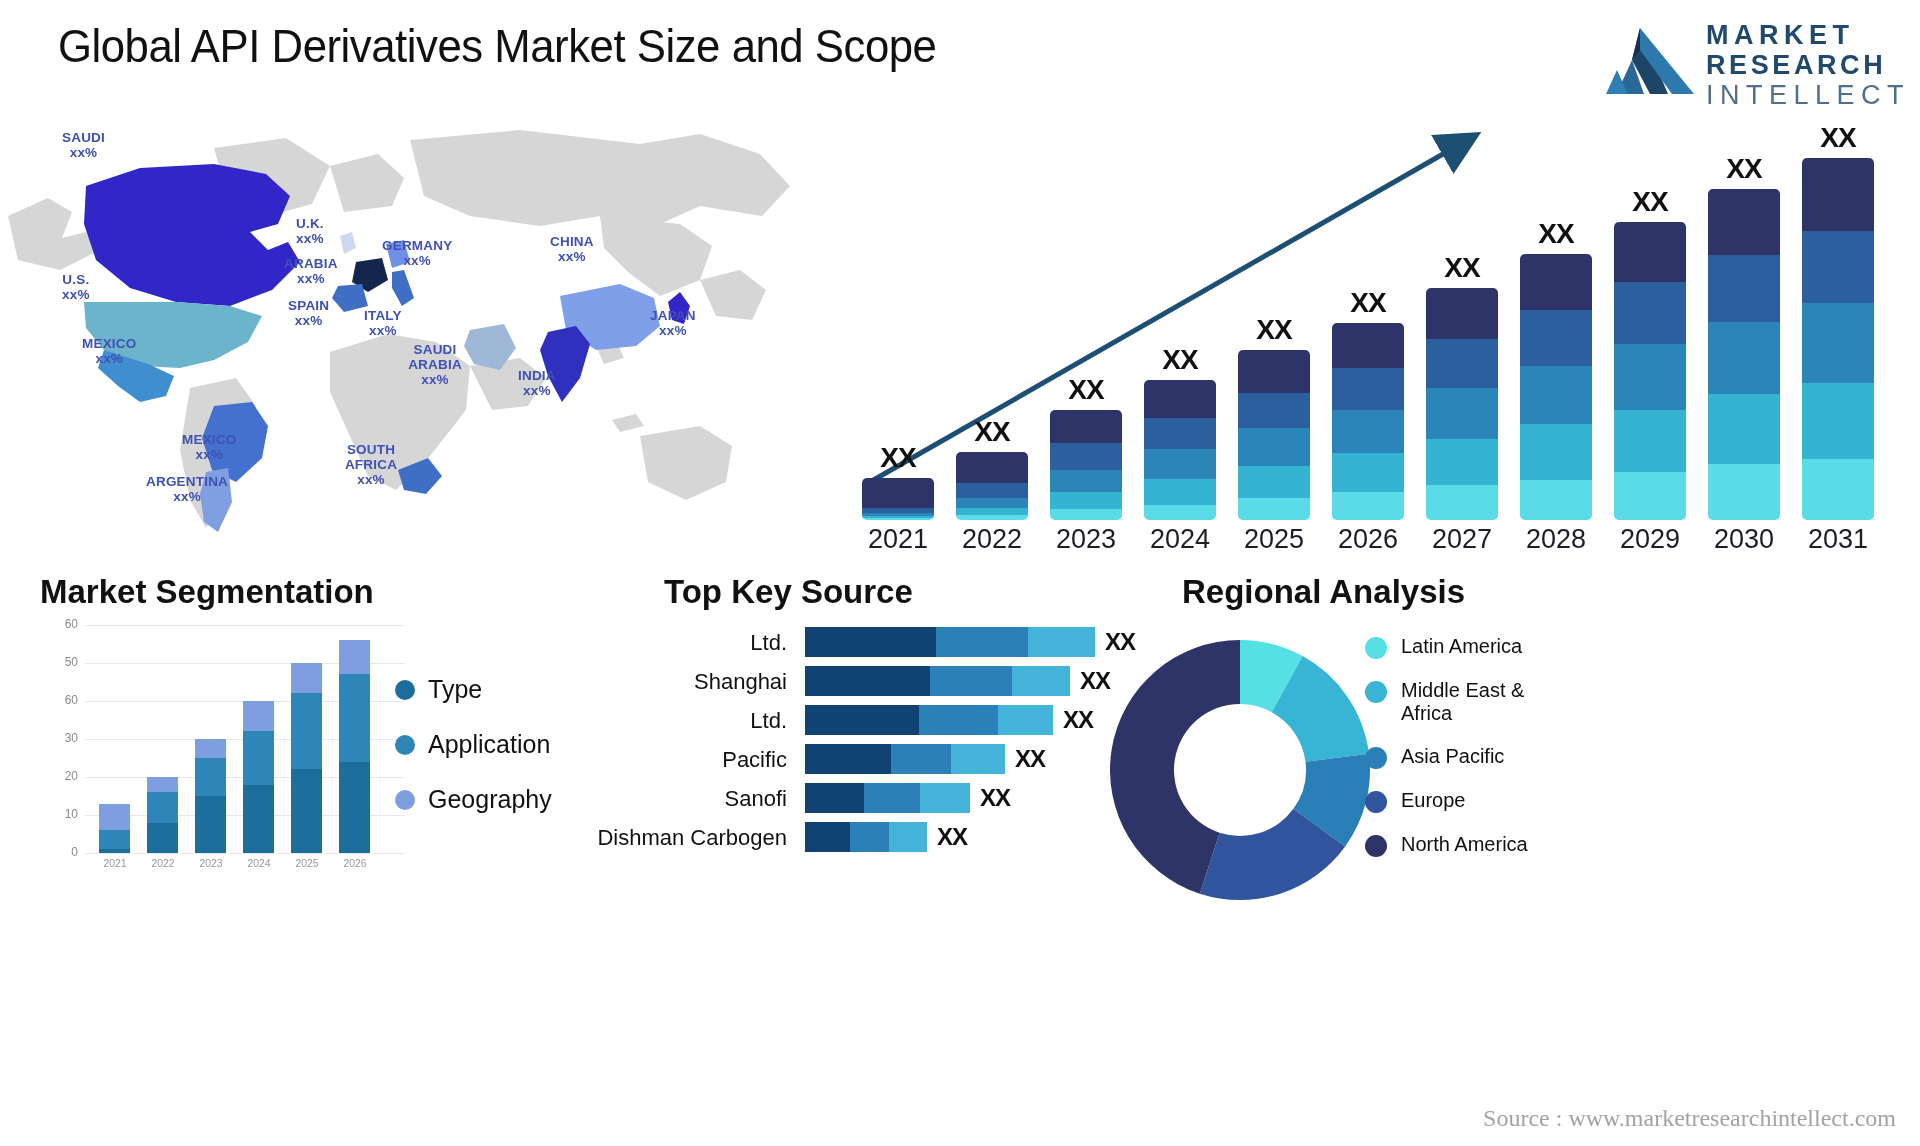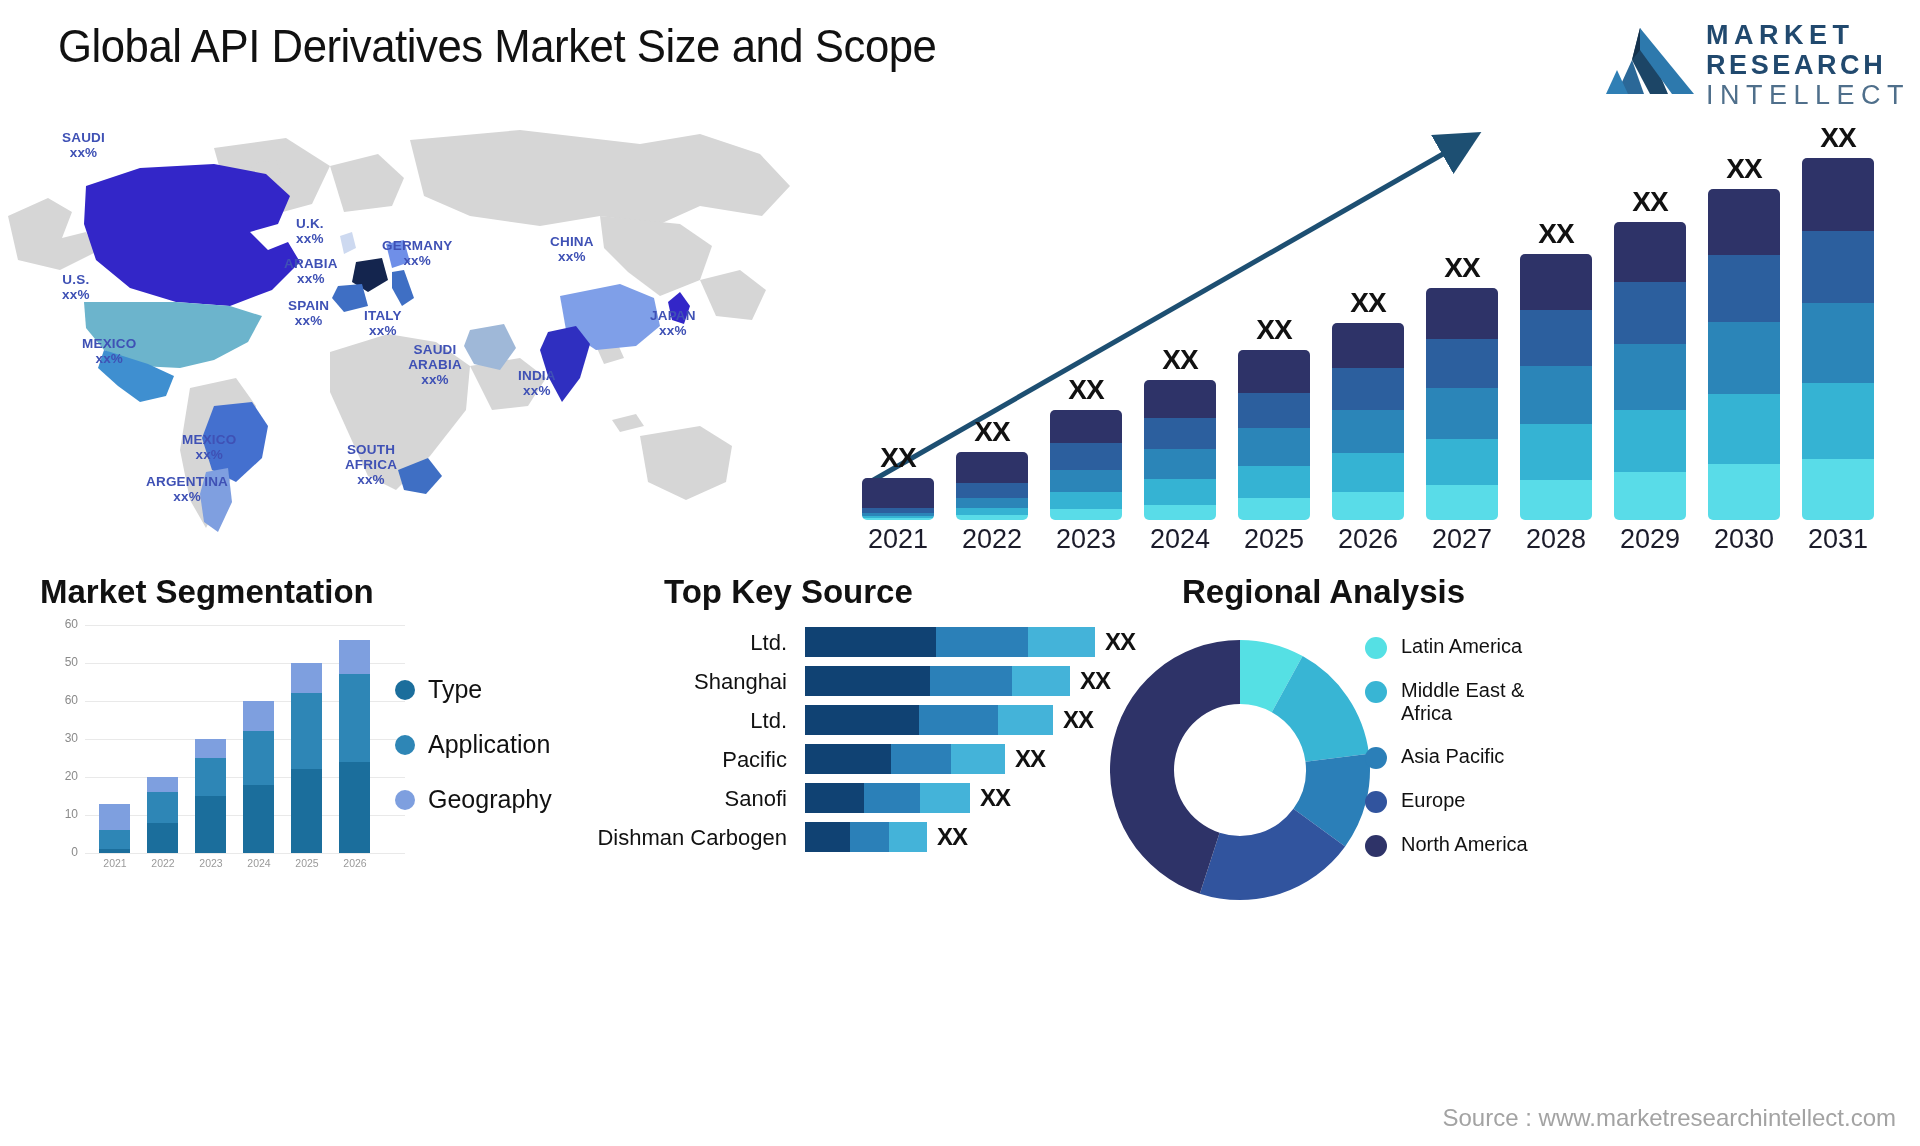--- a/index.html
+++ b/index.html
@@ -66,21 +66,21 @@
   .pl-val{position:absolute;font-size:24px;font-weight:bold;color:#111;letter-spacing:-1px;}
 
   
   #region-panel{position:absolute;left:1180px;top:565px;width:740px;height:360px;}
   #donut{position:absolute;left:-110px;top:60px;}
   #region-legend{position:absolute;left:185px;top:70px;}
   .rl-row{display:flex;align-items:flex-start;margin-bottom:20px;}
   .rl-dot{width:22px;height:22px;border-radius:50%;margin-right:14px;flex:0 0 auto;margin-top:2px;}
   .rl-txt{font-size:20px;color:#111;line-height:23px;max-width:160px;}
 
-  #source{position:absolute;right:24px;bottom:14px;font-size:24px;color:#a3a3a3;white-space:nowrap;}
+  #source{position:absolute;right:24px;bottom:14px;font-size:24px;color:#a3a3a3;white-space:nowrap;font-family:Liberation Serif, serif;}
 </style>
 </head>
 <body>
 
 <div id="header">
   <div id="page-title">Global API Derivatives Market Size and Scope</div>
 
   <div id="logo">
     <svg id="logo-mark" width="100" height="72" viewBox="0 0 100 72">
       <polygon points="24,70 46,70 34,36 24,58" fill="#2b6898"></polygon>

